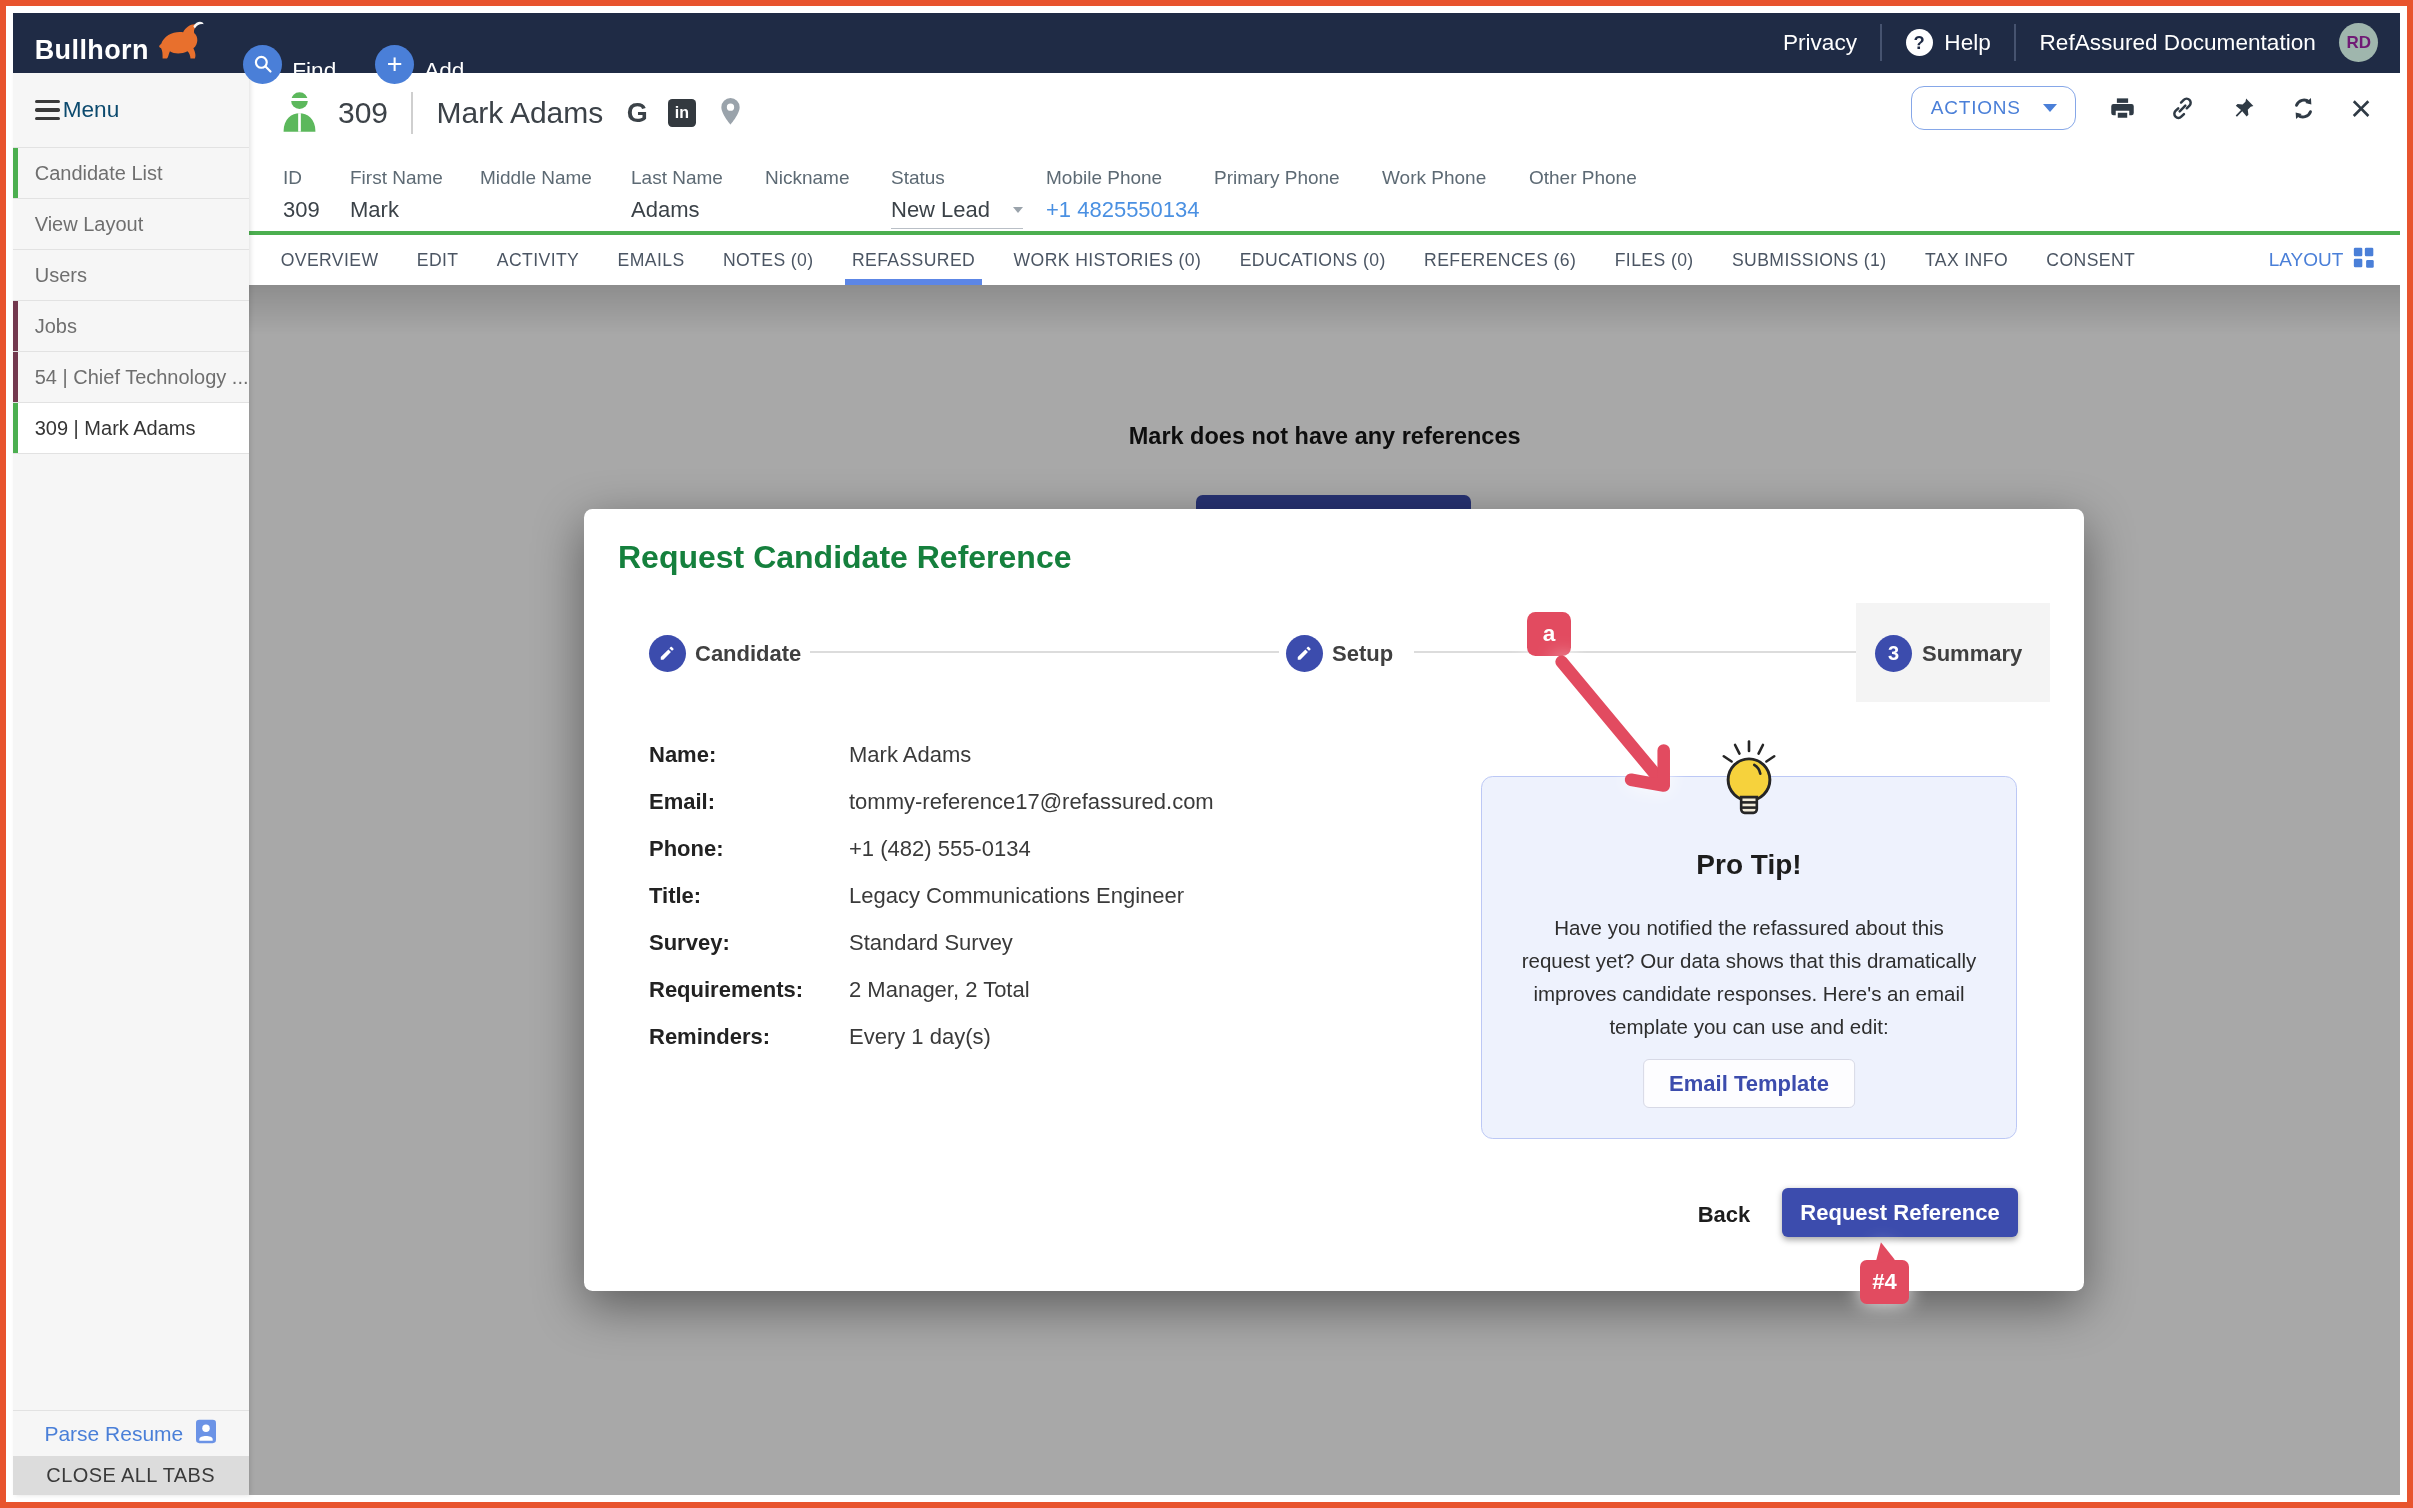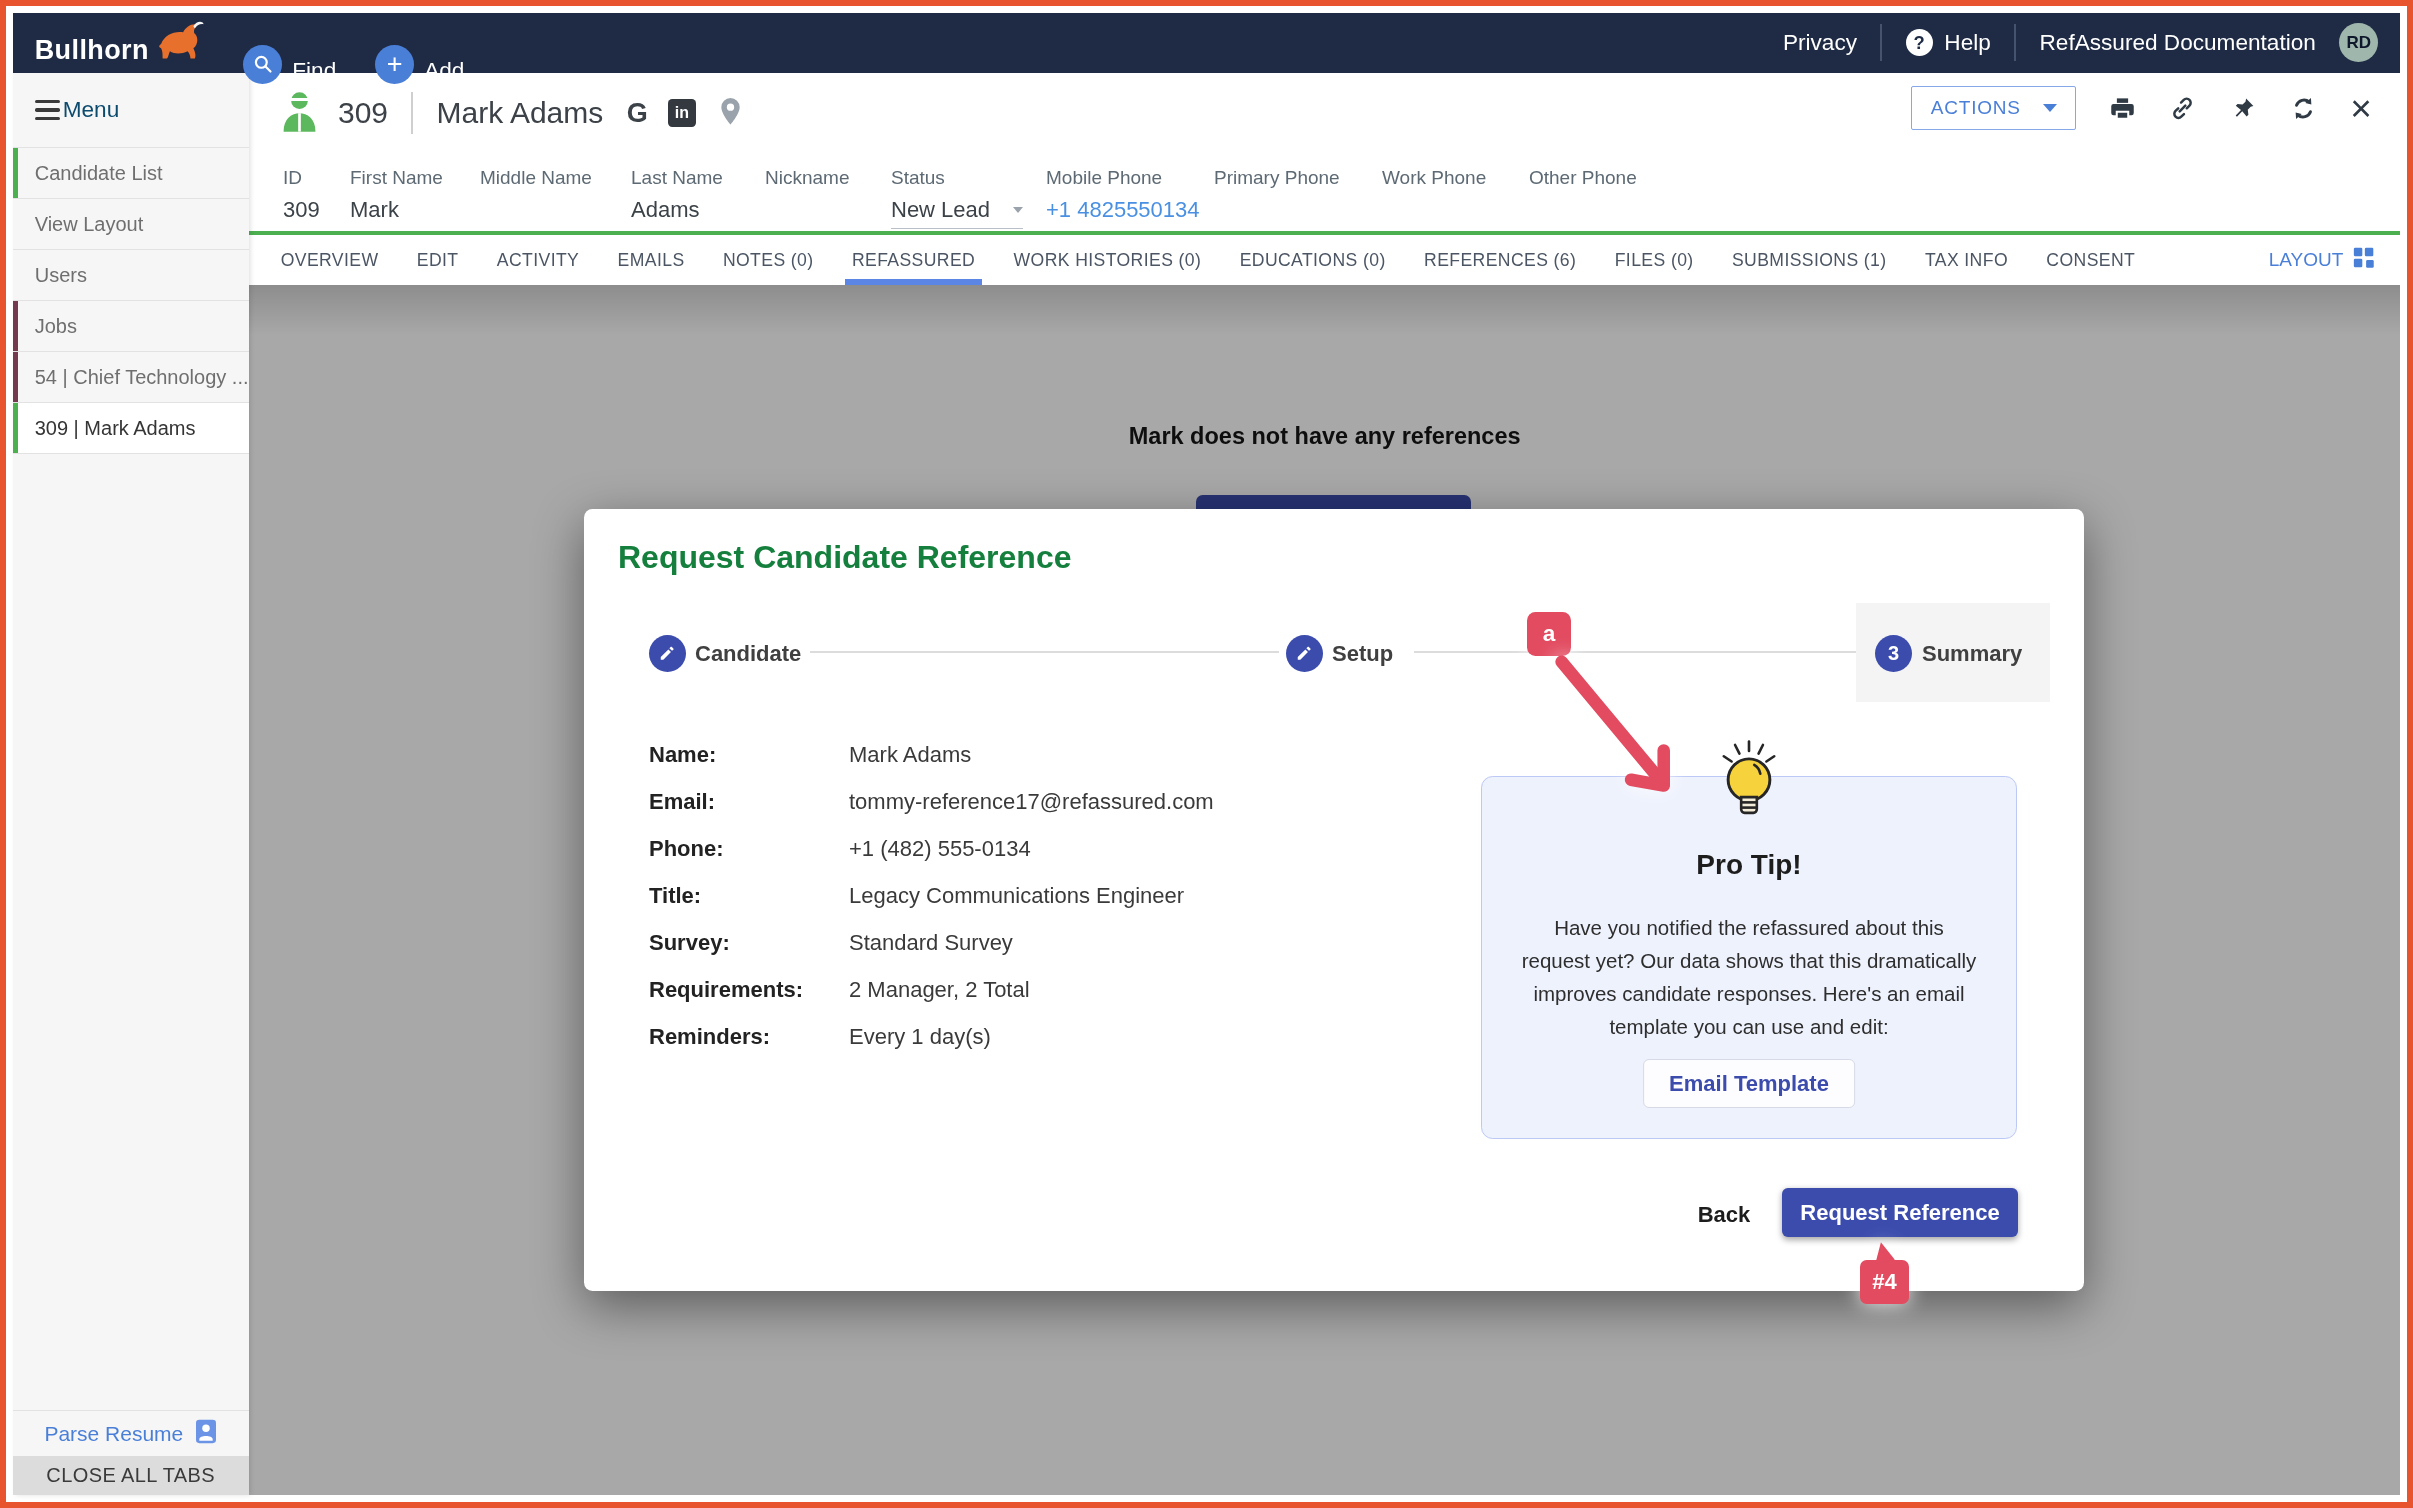--- a/index.html
+++ b/index.html
@@ -13,21 +13,21 @@
   .brand{display:flex;align-items:flex-end;gap:3.4px;cursor:pointer;}
   .brand-text{color:#fff;font-size:27px;font-weight:700;letter-spacing:0.4px;}
   .nav-item{display:flex;align-items:flex-end;gap:10px;color:#fff;font-size:22.6px;cursor:pointer;margin-top:43px;}
   .nav-circle{width:39px;height:39px;border-radius:50%;background:var(--accent,#4a7fd8);display:flex;
     align-items:center;justify-content:center;color:#fff;font-size:27px;font-weight:400;}
   .nav-right{display:flex;align-items:center;gap:23.5px;color:#fff;font-size:22.6px;}
   .vsep{width:1.7px;height:37px;background:#46536f;}
   .help-wrap{display:flex;align-items:center;gap:11.7px;cursor:pointer;}
   .help-circle{width:27px;height:27px;border-radius:50%;background:#fff;color:#1f2b45;display:flex;
     align-items:center;justify-content:center;font-size:18.4px;font-weight:700;}
-  .avatar{width:39px;height:39px;border-radius:50%;background:var(--avatar_bg,#9fb6ad);color:#0f172a;
+  .avatar{width:39px;height:39px;border-radius:50%;background:var(--avatar_bg,#9fb6ad);color:#701a75;
     display:flex;align-items:center;justify-content:center;font-size:17px;font-weight:700;cursor:pointer;}
 
   
   .sidebar{position:absolute;left:6.7px;top:67px;bottom:6.7px;width:236px;background:#f6f6f6;z-index:25;
     box-shadow:1.7px 0 5px rgba(0,0,0,.12);}
   .menu-row{height:74px;display:flex;align-items:center;gap:3px;padding-left:22px;color:#0c4a6e;
     font-size:22.6px;border-bottom:0.8px solid #e2e2e2;cursor:pointer;text-align:center;}
   .hamburger{display:flex;flex-direction:column;gap:5px;}
   .hamburger span{display:block;width:25px;height:3.4px;background:#3a3a3a;border-radius:1.7px;}
   .side-item{position:relative;height:50px;display:flex;align-items:center;padding-left:22px;
@@ -56,21 +56,21 @@
   .rec-fields{position:absolute;left:34px;top:94px;display:flex;}
   .rf{display:flex;flex-direction:column;gap:8.4px;}
   .rf-label{font-size:19px;color:#5d6a74;}
   .rf-value{font-size:22px;color:#3b4248;min-height:25px;}
   .rf-link{color:var(--link,#4a90e2);cursor:pointer;}
   .status-value{display:flex;align-items:center;justify-content:space-between;width:132px;
     border-bottom:0.8px solid #b9bfc6;padding-bottom:5px;cursor:pointer;}
   .tri-down{width:0;height:0;border-left:6.7px solid transparent;border-right:6.7px solid transparent;
     border-top:8.4px solid #9aa3ab;}
   .actions-cluster{position:absolute;right:28.5px;top:13.4px;display:flex;align-items:center;gap:32px;}
-  .actions-btn{display:flex;align-items:center;gap:22px;border:1.7px solid #86a7e8;border-radius:2px;
+  .actions-btn{display:flex;align-items:center;gap:22px;border:1.7px solid #86a7e8;border-radius:13px;
     color:var(--accent,#4a7fd8);font-size:19px;letter-spacing:0.8px;padding:10px 18.4px;cursor:pointer;background:#fff;}
   .actions-btn .tri-down{border-top-color:var(--accent,#4a7fd8);border-left-width:7.5px;border-right-width:7.5px;}
   .hicon{width:28.5px;height:28.5px;cursor:pointer;display:flex;align-items:center;justify-content:center;}
   .hicon svg{display:block;}
   .close-x{font-size:37px;color:#2f3a45;line-height:1;cursor:pointer;}
 
   
   .tabsbar{position:absolute;left:243px;top:229px;right:6.7px;height:50px;background:#fff;z-index:20;
     display:flex;align-items:center;padding-left:25px;gap:25px;box-sizing:border-box;}
   .tab{position:relative;height:100%;display:flex;align-items:center;font-size:17.6px;color:#4b5563;

